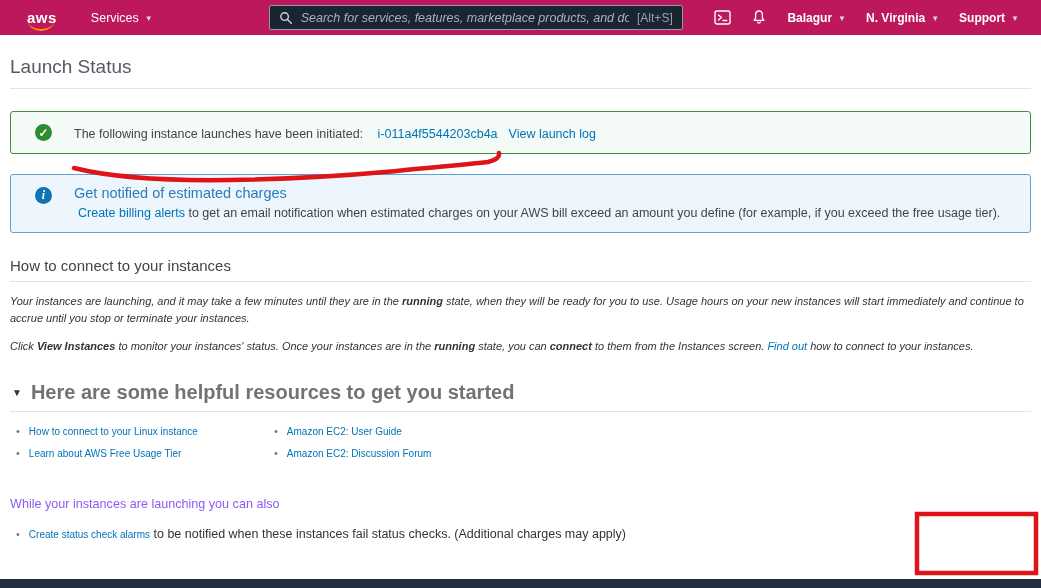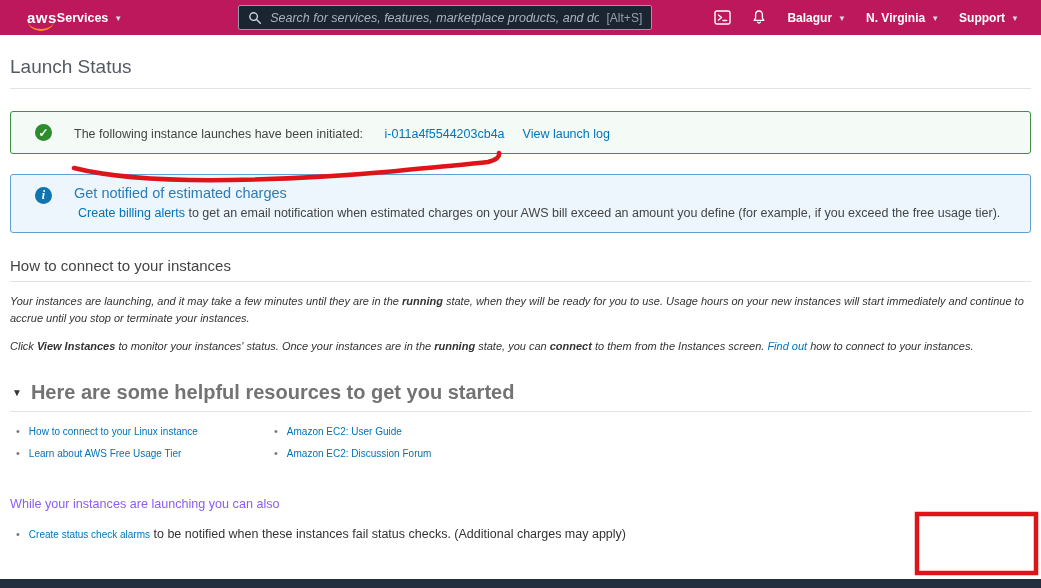--- a/index.html
+++ b/index.html
@@ -22,21 +22,21 @@
   }
   .logo { margin-left: 27px; position: relative; cursor: pointer; }
   .logo-text { font-weight: bold; font-size: 15px; letter-spacing: .5px; color:#fff; }
   .logo-swoosh {
     position: absolute; left: 1px; bottom: -4px;
     width: 26px; height: 10px;
     border-bottom: 2px solid #ff9900;
     border-radius: 0 0 50% 50%/0 0 100% 100%;
   }
   .nav-item { display: flex; align-items: center; gap: 6px; font-size: 12.5px; cursor: pointer; color:#fff; }
-  .nav-services { font-weight: bold; }
+  .nav-services { margin-left: 34px; font-weight: normal; }
   .caret { font-size: 8px; color: #d5dbdb; position: relative; top: 1px; }
 
   .searchbox {
     margin-left: 116px;
     width: 414px; height: 25px;
     background: #1b2532;
     border: 1px solid #8d9dab;
     border-radius: 2px;
     display: flex; align-items: center;
     padding: 0 9px;
@@ -84,21 +84,21 @@
     display: flex; align-items: center; justify-content: center;
     margin-right: 22px; margin-top: 2px; flex: none;
   }
   .icon-check { background: #2d8c2d; }
   .icon-info  { background: #1074af; font-family: "Liberation Serif", serif; font-style: italic; }
   .banner-title { font-size: 14.5px; }
   .banner-success .banner-title { color: #2d8a2d; }
   .banner-info .banner-title { color: #2b7cb9; }
   .banner-msg { font-size: 12.5px; color: #444; margin-top: 5px; }
   a, .link { color: #0073bb; text-decoration: none; cursor: pointer; }
-  .banner-msg .link { margin-left: 18px; }
+  .banner-msg .link { margin-left: 11px; }
   .loglink { margin-left: 26px; }
 
   .section-heading {
     font-size: 15px; font-weight: normal; color: #444;
     margin: 24px 0 7px 0;
   }
   .para { font-size: 11px; color: #333; line-height: 1.55; margin-top: 11px; max-width: 1021px; font-style: italic; }
   .para b { font-weight: bold; }
 
   .res-header { display: flex; align-items: center; gap: 9px; margin: 26px 0 7px 2px; cursor: pointer; }

